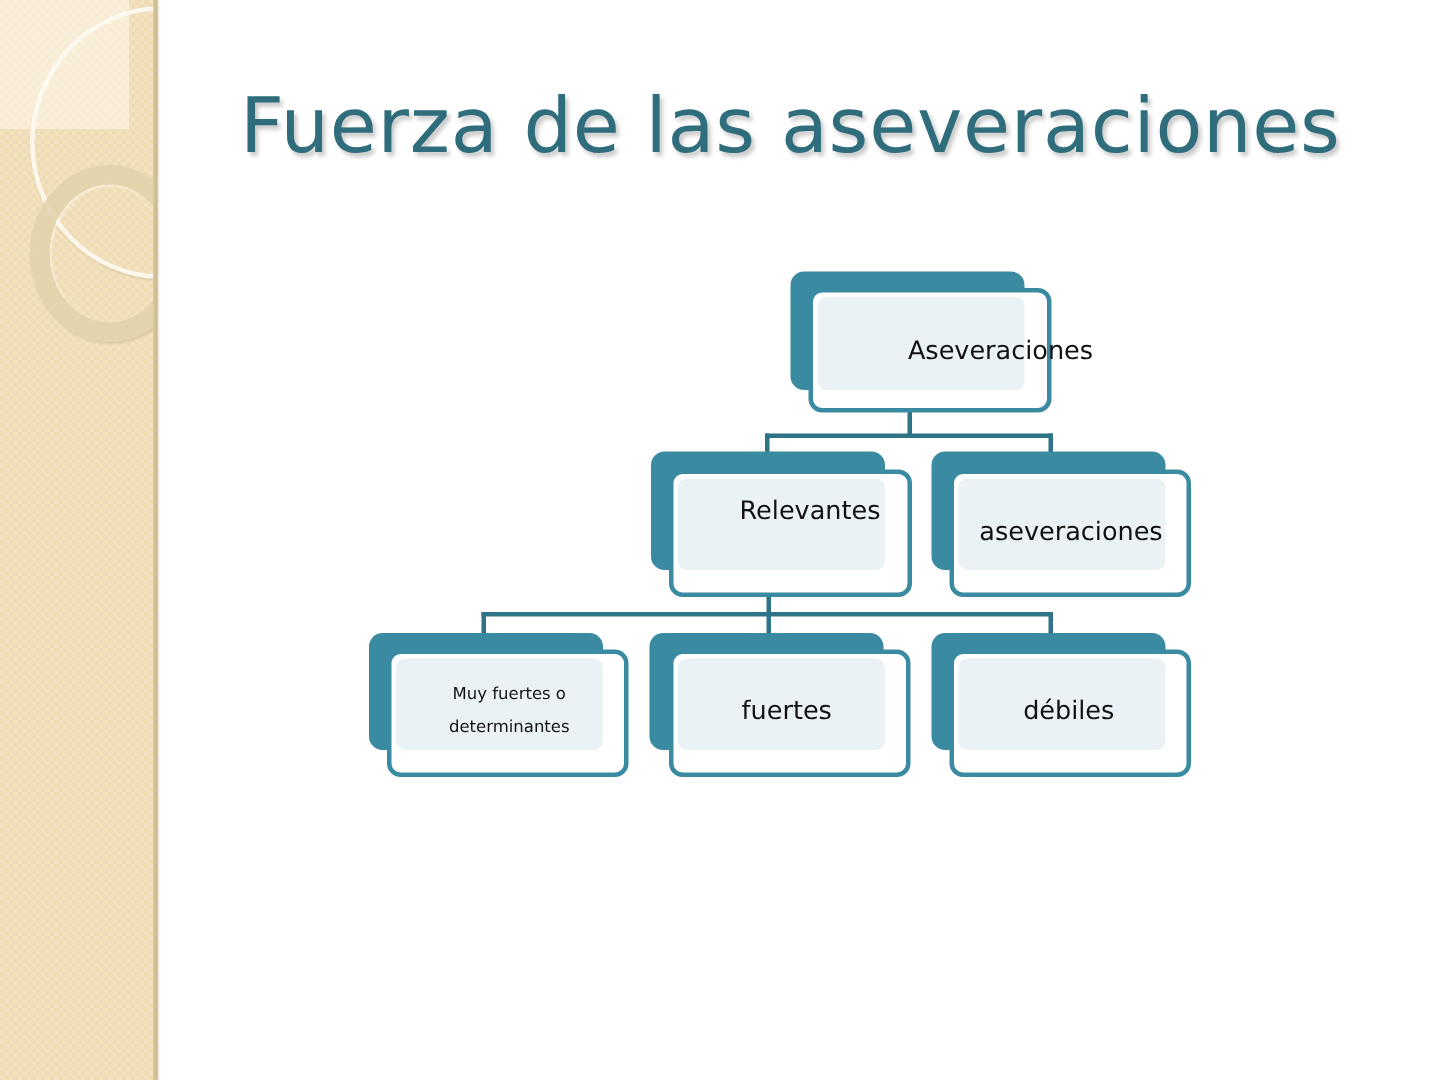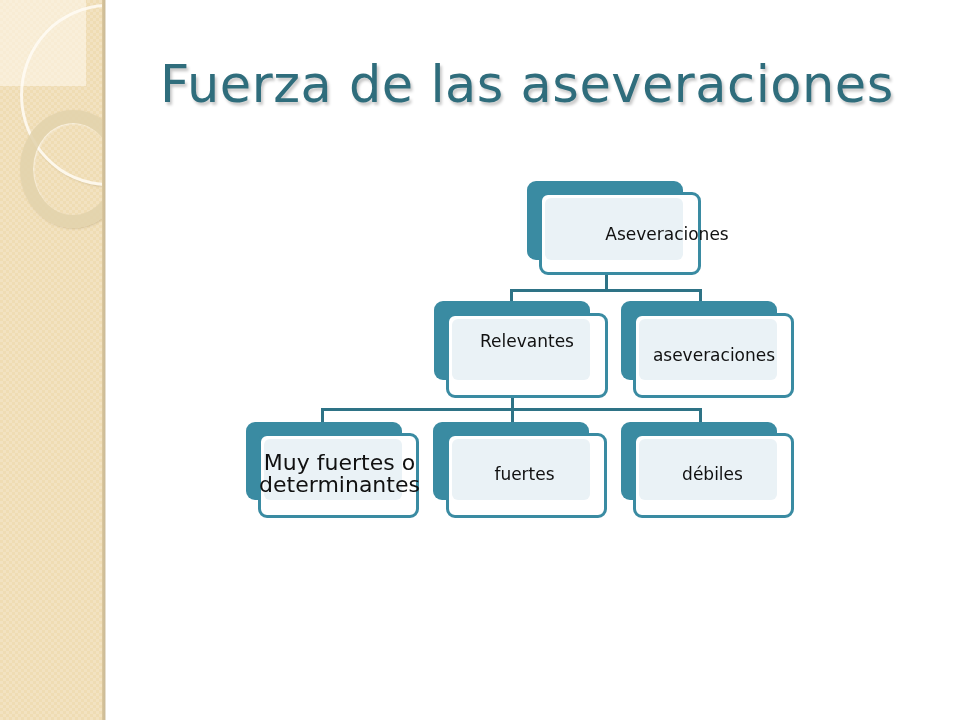--- a/index.html
+++ b/index.html
@@ -90,35 +90,35 @@
   <div class="node-back" style="left:527px; top:181px; width:156px; height:79px;"></div>
   <div class="node-front" style="left:539px; top:192px; width:162px; height:83px;"></div>
   <div class="node-fill" style="left:545px; top:198px; width:138px; height:62px;"></div>
   <div class="node-label" style="left:545px; top:198px; width:150px; height:72px;margin-left:47px;">Aseveraciones</div>
 </div>
 
 <div class="node">
   <div class="node-back" style="left:434px; top:301px; width:156px; height:79px;"></div>
   <div class="node-front" style="left:446px; top:313px; width:162px; height:85px;"></div>
   <div class="node-fill" style="left:452px; top:319px; width:138px; height:61px;"></div>
-  <div class="node-label" style="left:450px; top:317px; width:154px; height:48px;">Relevantes</div>
+  <div class="node-label" style="left:450px; top:317px; width:154px; height:48px;padding-left:13px;">Relevantes</div>
 </div>
 
 <div class="node">
   <div class="node-back" style="left:621px; top:301px; width:156px; height:79px;"></div>
   <div class="node-front" style="left:633px; top:313px; width:161px; height:85px;"></div>
   <div class="node-fill" style="left:639px; top:319px; width:138px; height:61px;"></div>
   <div class="node-label" style="left:637px; top:331px; width:154px; height:48px;">aseveraciones</div>
 </div>
 
 <div class="node">
   <div class="node-back" style="left:246px; top:422px; width:156px; height:78px;"></div>
   <div class="node-front" style="left:258px; top:433px; width:161px; height:85px;"></div>
   <div class="node-fill" style="left:264px; top:439px; width:138px; height:61px;"></div>
-  <div class="node-label" style="left:262px; top:440px; width:155px; height:68px; font-size:22px;">Muy fuertes o determinantes</div>
+  <div class="node-label" style="left:262px; top:440px; width:155px; height:68px; font-size:11px;">Muy fuertes o determinantes</div>
 </div>
 
 <div class="node">
   <div class="node-back" style="left:433px; top:422px; width:156px; height:78px;"></div>
   <div class="node-front" style="left:446px; top:433px; width:161px; height:85px;"></div>
   <div class="node-fill" style="left:452px; top:439px; width:138px; height:61px;"></div>
   <div class="node-label" style="left:446px; top:440px; width:157px; height:68px;">fuertes</div>
 </div>
 
 <div class="node">

